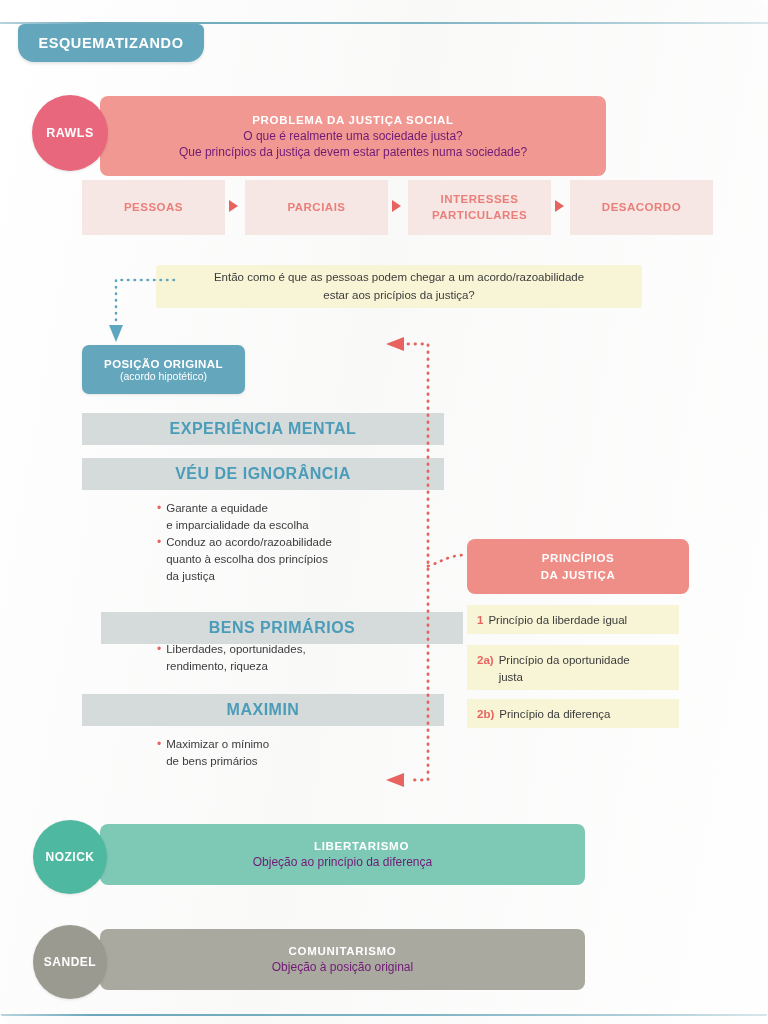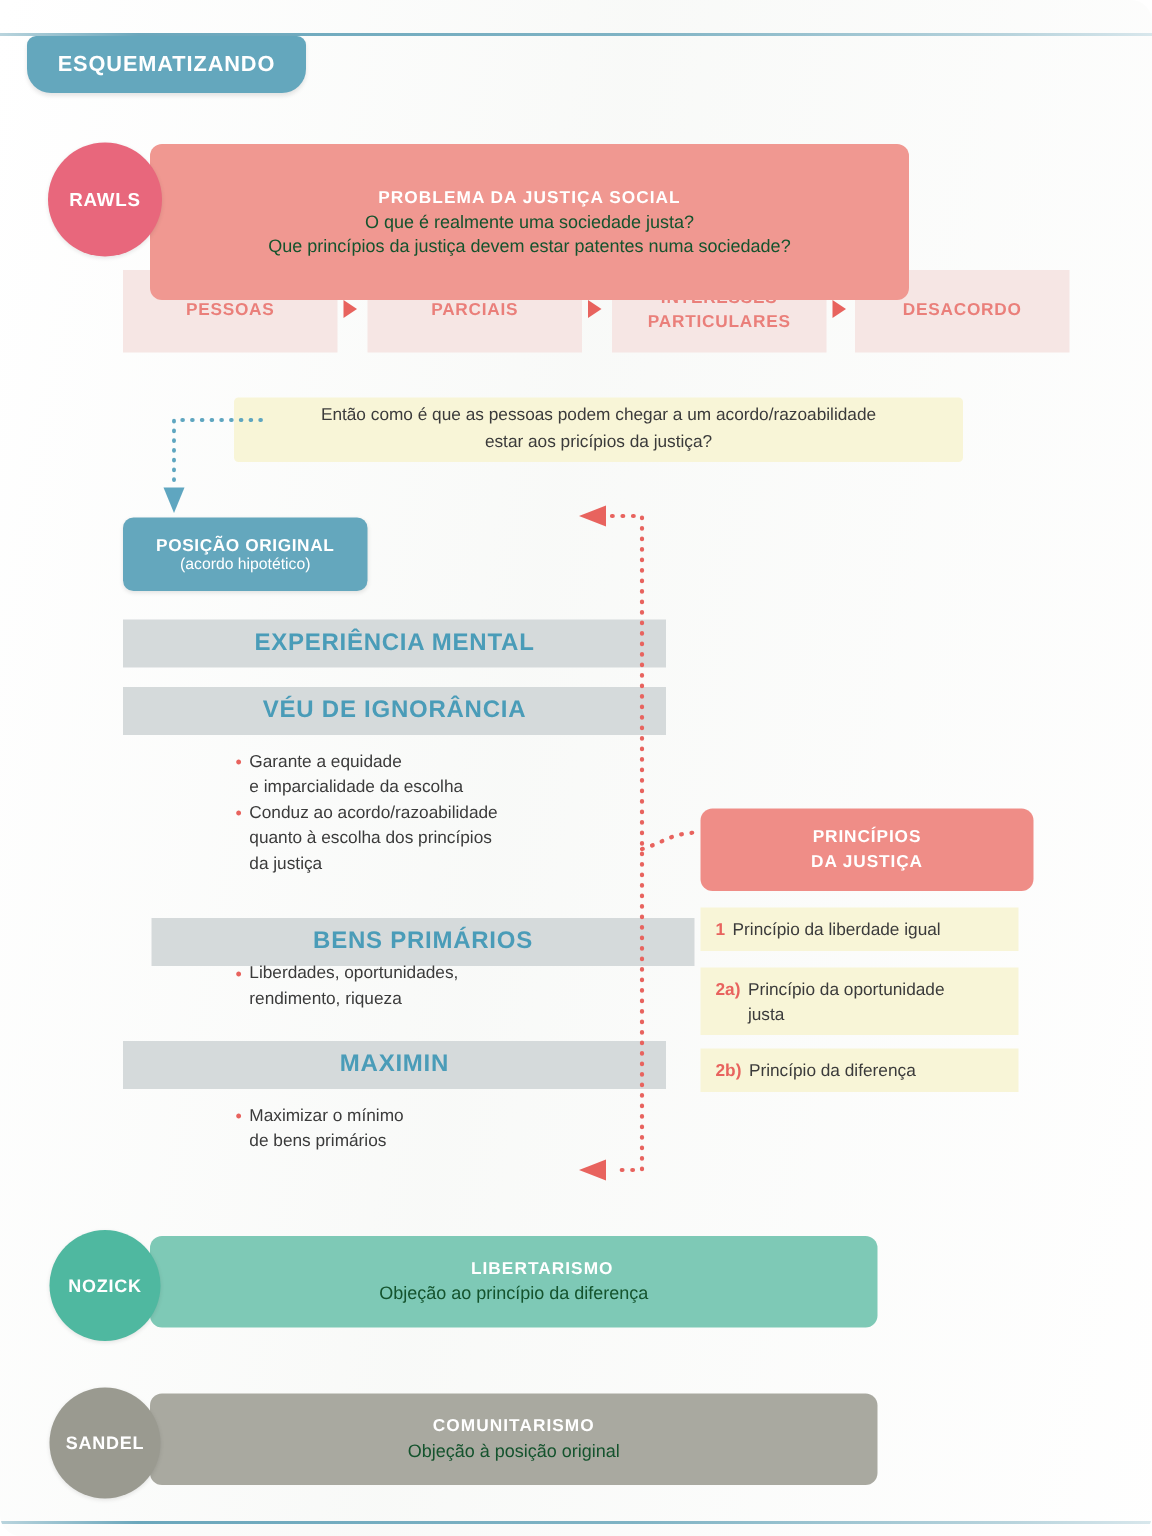--- a/index.html
+++ b/index.html
@@ -46,27 +46,27 @@
     display:flex;align-items:center;justify-content:center;
     z-index:3;box-shadow:0 1px 3px rgba(0,0,0,0.10);
   }
   .banner .bubble span{color:#fff;font-weight:bold;letter-spacing:0.5px;}
   .banner .bar{
     position:absolute;border-radius:8px;
     display:flex;flex-direction:column;align-items:center;justify-content:center;
     text-align:center;z-index:1;
   }
   .banner .bar .t1{color:#fff;font-weight:bold;letter-spacing:0.7px;}
-  .banner .bar .t2,.banner .bar .t3{color:#14532d;}
+  .banner .bar .t2,.banner .bar .t3{color:#701a75;}
 
   
   #banner-rawls{left:0;top:0;}
   #banner-rawls .bubble{left:32px;top:95px;width:76px;height:76px;background:#e8677c;}
   #banner-rawls .bubble span{font-size:12.5px;}
-  #banner-rawls .bar{left:100px;top:96px;width:490px;height:72px;background:#f09891;padding:16px 8px;}
+  #banner-rawls .bar{left:100px;top:96px;width:490px;height:72px;background:#f09891;padding:4px 8px;}
   #banner-rawls .bar .t1{font-size:11.5px;margin-bottom:3px;}
   #banner-rawls .bar .t2{font-size:12px;margin-bottom:2px;}
   #banner-rawls .bar .t3{font-size:12px;}
 
   
   #banner-nozick .bubble{left:33px;top:820px;width:74px;height:74px;background:#4fb8a0;}
   #banner-nozick .bubble span{font-size:12px;}
   #banner-nozick .bar{left:100px;top:824px;width:485px;height:61px;background:#7ec9b6;}
   #banner-nozick .bar .t1{font-size:11.5px;margin-bottom:3px;padding-left:38px;}
   #banner-nozick .bar .t2{font-size:12px;}

